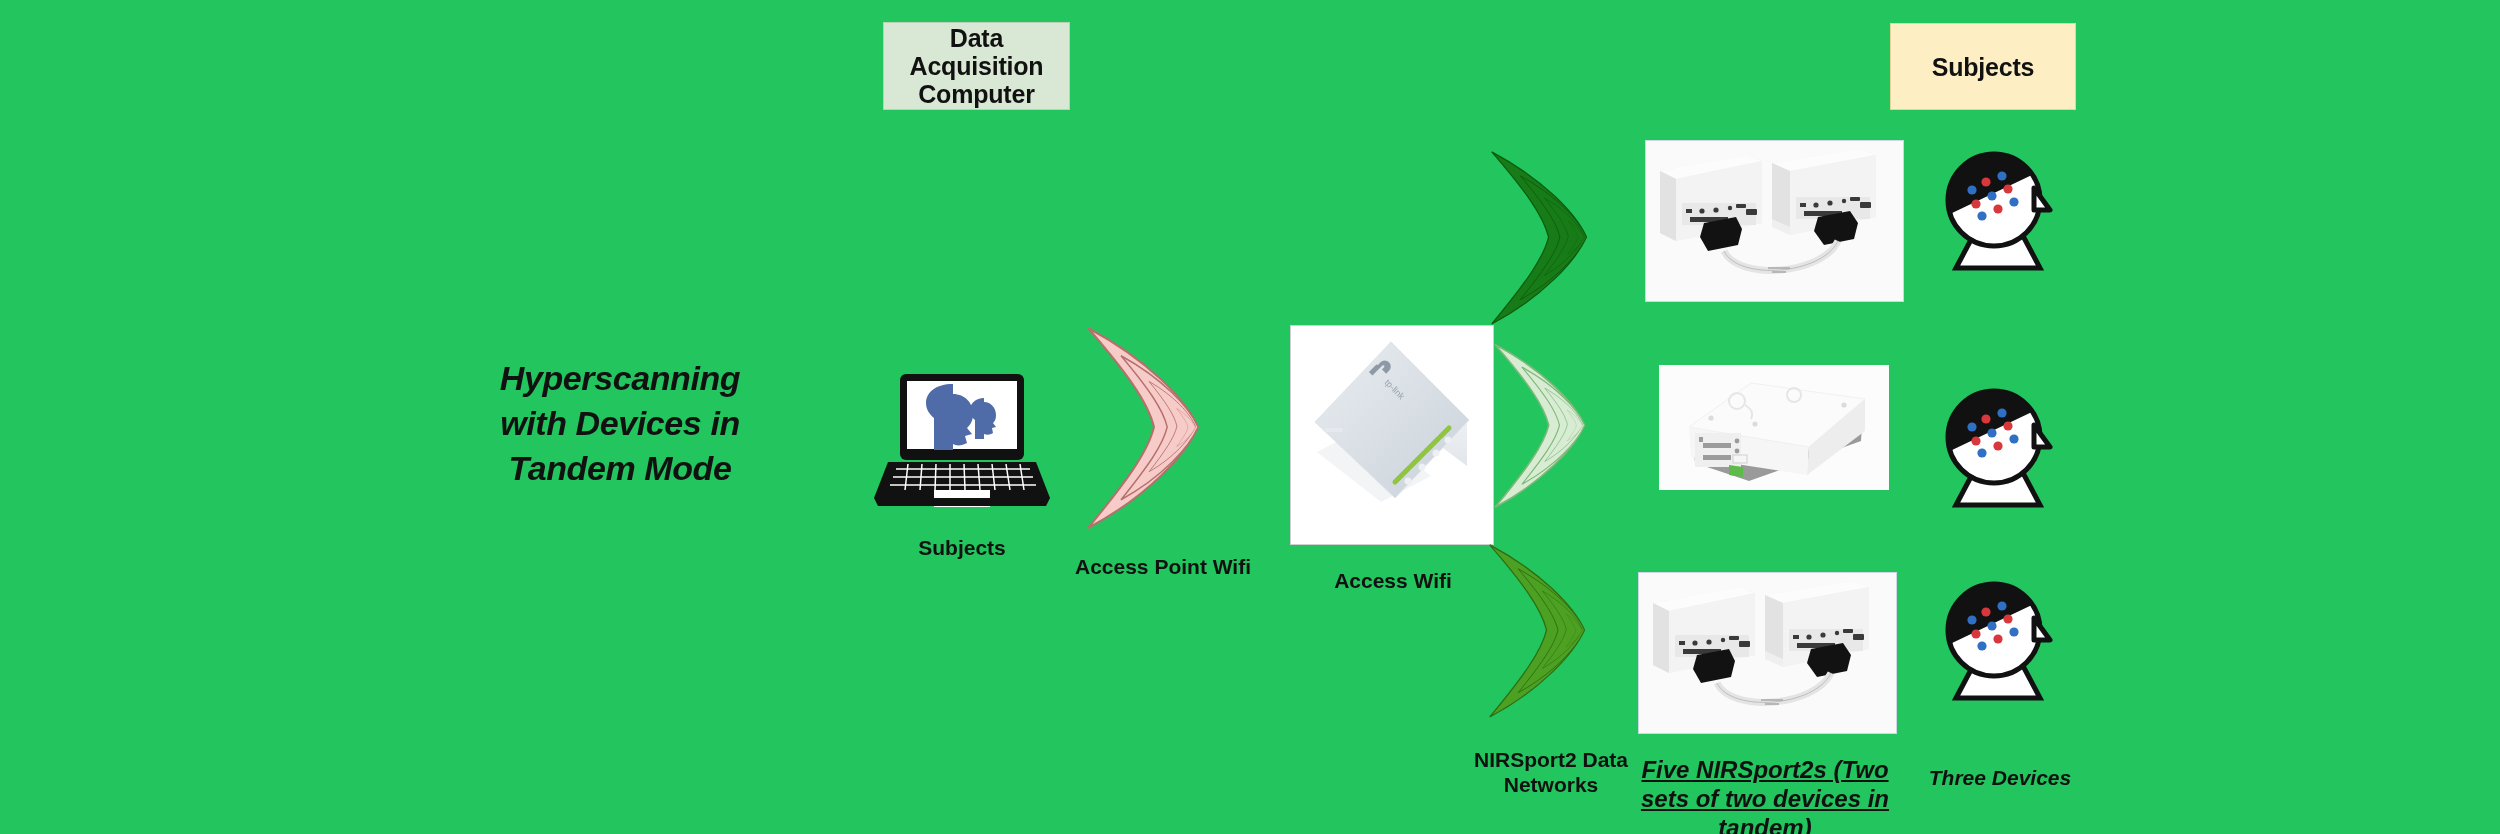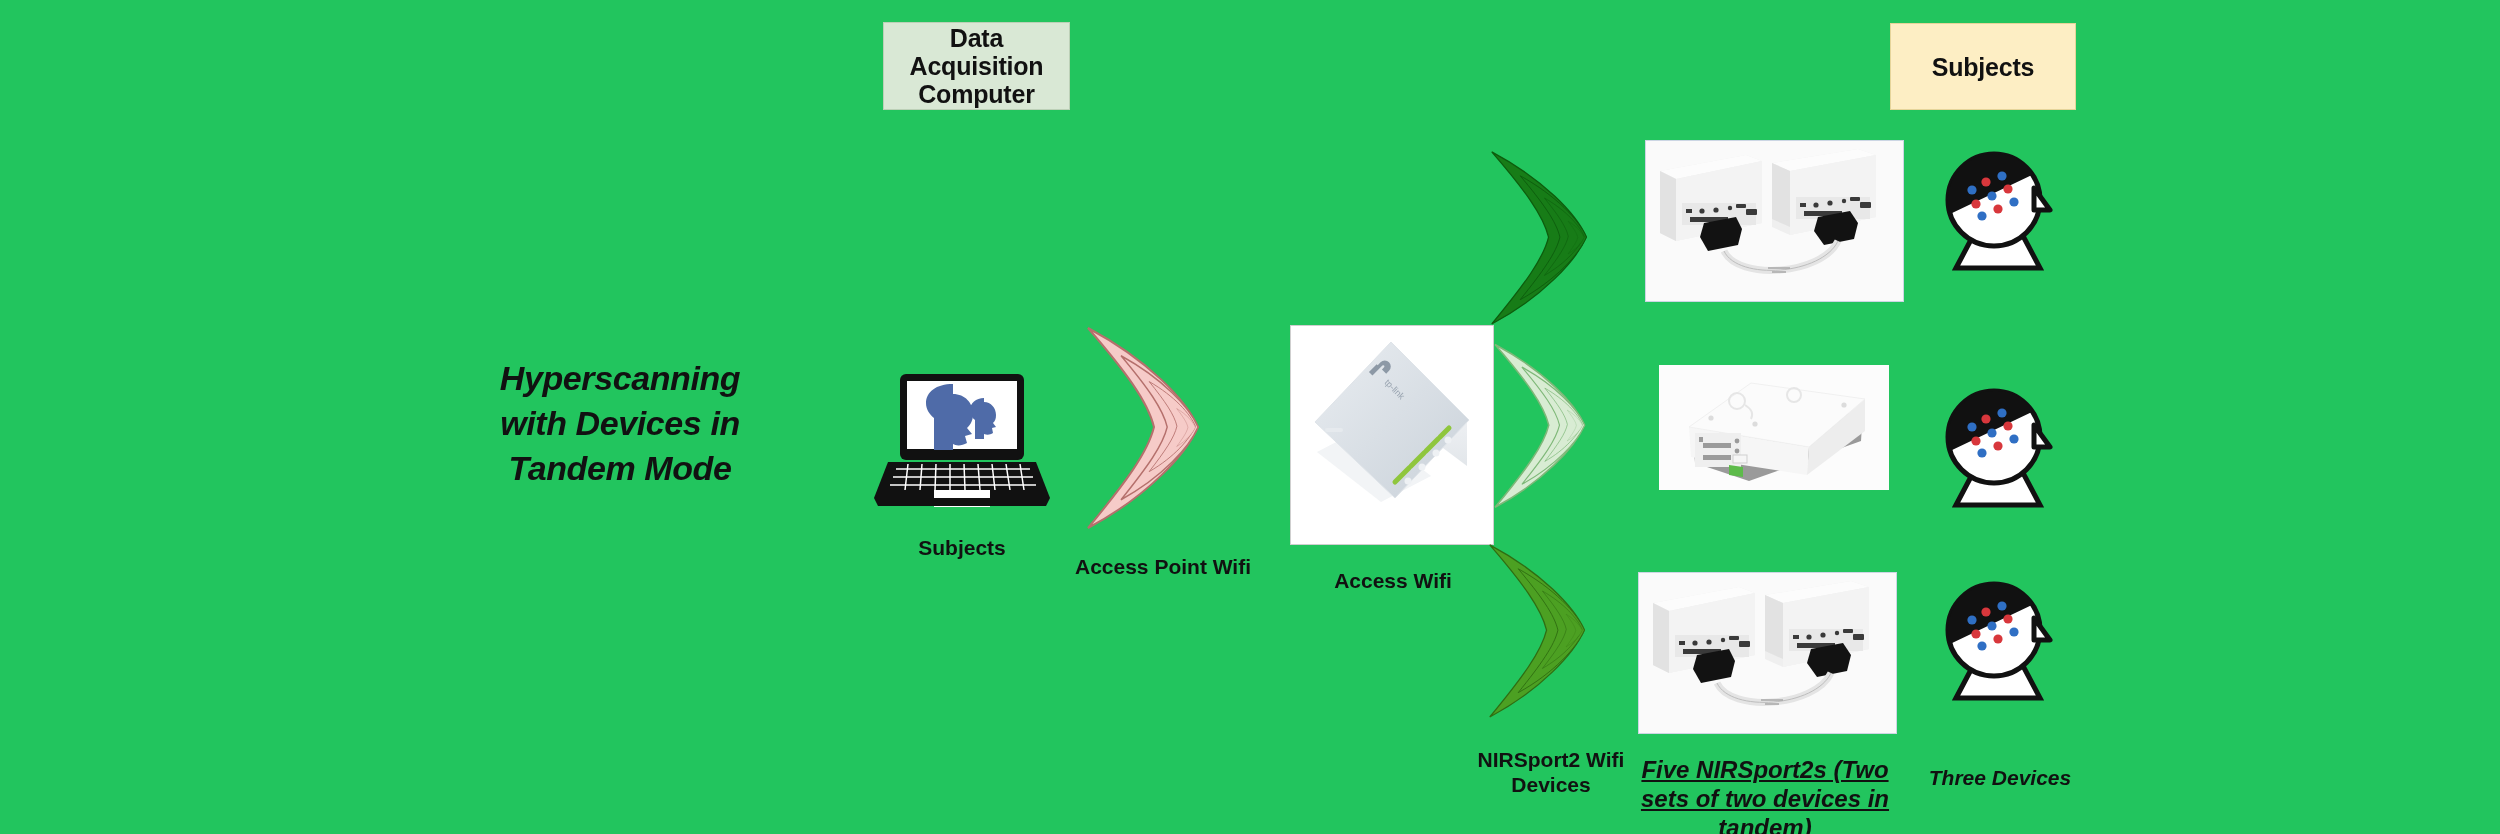--- a/index.html
+++ b/index.html
@@ -210,21 +210,21 @@
       </g>
       <g fill="#4ca022" stroke="#2f6d12" stroke-width="1.5" transform="translate(67,58) scale(0.42,0.45)">
         <path d="M10 8 C70 40 108 80 120 107 C108 134 70 176 10 208 C48 162 70 132 76 107 C70 82 48 52 10 8 Z"></path>
       </g>
       <g fill="#4ca022" stroke="#2f6d12" stroke-width="1.5" transform="translate(97,87) scale(0.17,0.19)">
         <path d="M10 8 C70 40 108 80 120 107 C108 134 70 176 10 208 C48 162 70 132 76 107 C70 82 48 52 10 8 Z"></path>
       </g>
     </svg>
   </div>
   <div class="caption" style="left:1466px;top:747px;width:170px;">
-    <span>NIRSport2 Wifi Devices</span>
+    <span>NIRSport2 Data Networks</span>
   </div>
 
   <div class="devbox" id="dev-top">
     <svg viewBox="0 0 257 160" preserveAspectRatio="none">
       <rect width="257" height="160" fill="#fafafa"></rect>
 
       <g>
         <path d="M14 30 L100 14 L116 20 L116 82 L30 100 L14 92 Z" fill="#efefef"></path>
         <path d="M14 30 L100 14 L116 20 L30 38 Z" fill="#fcfcfc"></path>
         <path d="M30 38 L116 20 L116 82 L30 100 Z" fill="#f3f3f3"></path>

